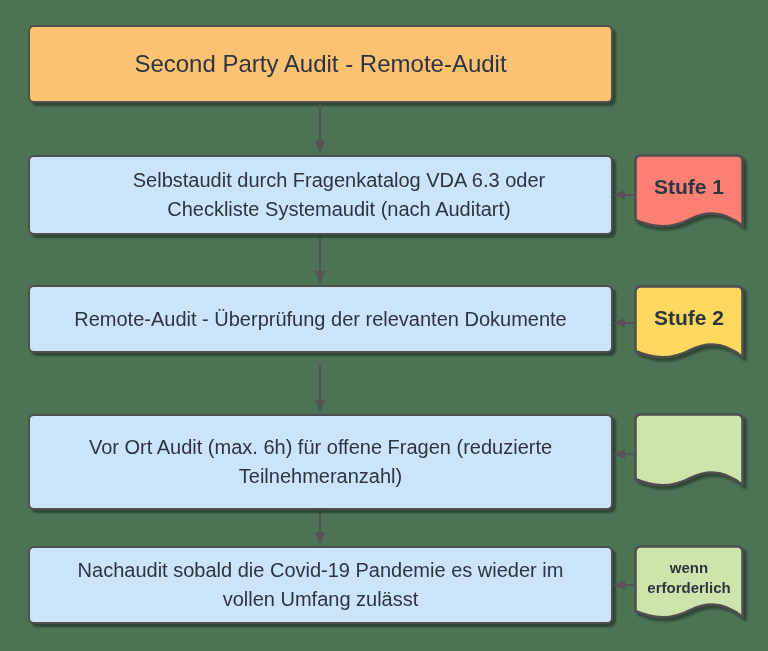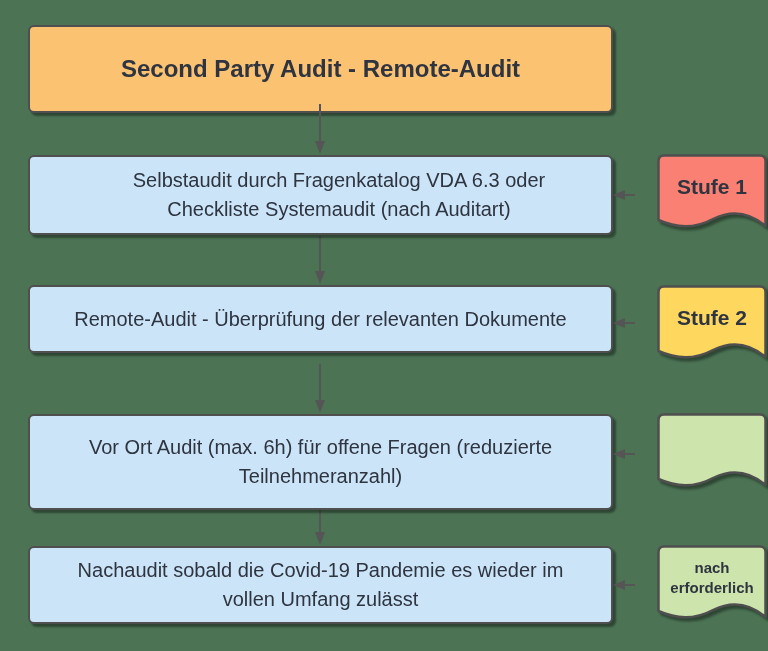--- a/index.html
+++ b/index.html
@@ -17,22 +17,22 @@
     border: 2.5px solid #4F4F4F;
     border-radius: 6px;
     box-shadow: 3px 3px 2px rgba(0,0,0,0.38);
     display: flex;
     align-items: center;
     justify-content: center;
     text-align: center;
     white-space: pre-line;
   }
   .title-node {
-    left: 28px; top: 25px; width: 585px; height: 88px;
-    font-weight: bold; font-size: 24px;
+    left: 28px; top: 25px; width: 585px; height: 78px;
+    font-weight: normal; font-size: 24px;
   }
   .step-node { left: 28px; width: 585px; font-size: 20px; line-height: 1.45; padding: 0 10px; }
   #step1 { top: 155px; height: 80px; padding-left: 47px; }
   #step2 { top: 285px; height: 68px; }
   #step3 { top: 414px; height: 96px; }
   #step4 { top: 546px; height: 78px; }
 
   
   .varrow {
     position: absolute;
@@ -71,21 +71,21 @@
   }
   .hline { flex: 1; height: 2.5px; background: #555555; }
   #harrow1 { top: 188px; }
   #harrow2 { top: 316px; }
   #harrow3 { top: 447px; }
   #harrow4 { top: 578px; }
 
   
   .badge {
     position: absolute;
-    left: 657px;
+    left: 634px;
     width: 110px;
     height: 84px;
     filter: drop-shadow(3px 3px 1px rgba(0,0,0,0.38));
   }
   #badge1 { top: 154px; }
   #badge2 { top: 285px; }
   #badge3 { top: 413px; }
   #badge4 { top: 545px; }
   .badge svg { display: block; width: 110px; height: 84px; }
   .badge-label {
@@ -175,17 +175,17 @@
   <div class="badge" id="badge3">
     <svg viewBox="0 0 110 84">
       <path d="M 7 1.5 L 103 1.5 Q 108.5 1.5 108.5 7 L 108.5 72 Q 84 51 56 65 Q 30 79 1.5 66 L 1.5 7 Q 1.5 1.5 7 1.5 Z" stroke="#4F4F4F" stroke-width="2.5" stroke-linejoin="round" fill="#CDE5AC"></path>
     </svg>
   </div>
 
   <div class="badge" id="badge4">
     <svg viewBox="0 0 110 84">
       <path d="M 7 1.5 L 103 1.5 Q 108.5 1.5 108.5 7 L 108.5 72 Q 84 51 56 65 Q 30 79 1.5 66 L 1.5 7 Q 1.5 1.5 7 1.5 Z" stroke="#4F4F4F" stroke-width="2.5" stroke-linejoin="round" fill="#CDE5AC"></path>
     </svg>
-    <div class="badge-label small">nach
+    <div class="badge-label small">wenn
 erforderlich</div>
   </div>
 
 </div>
 
 </body></html>

